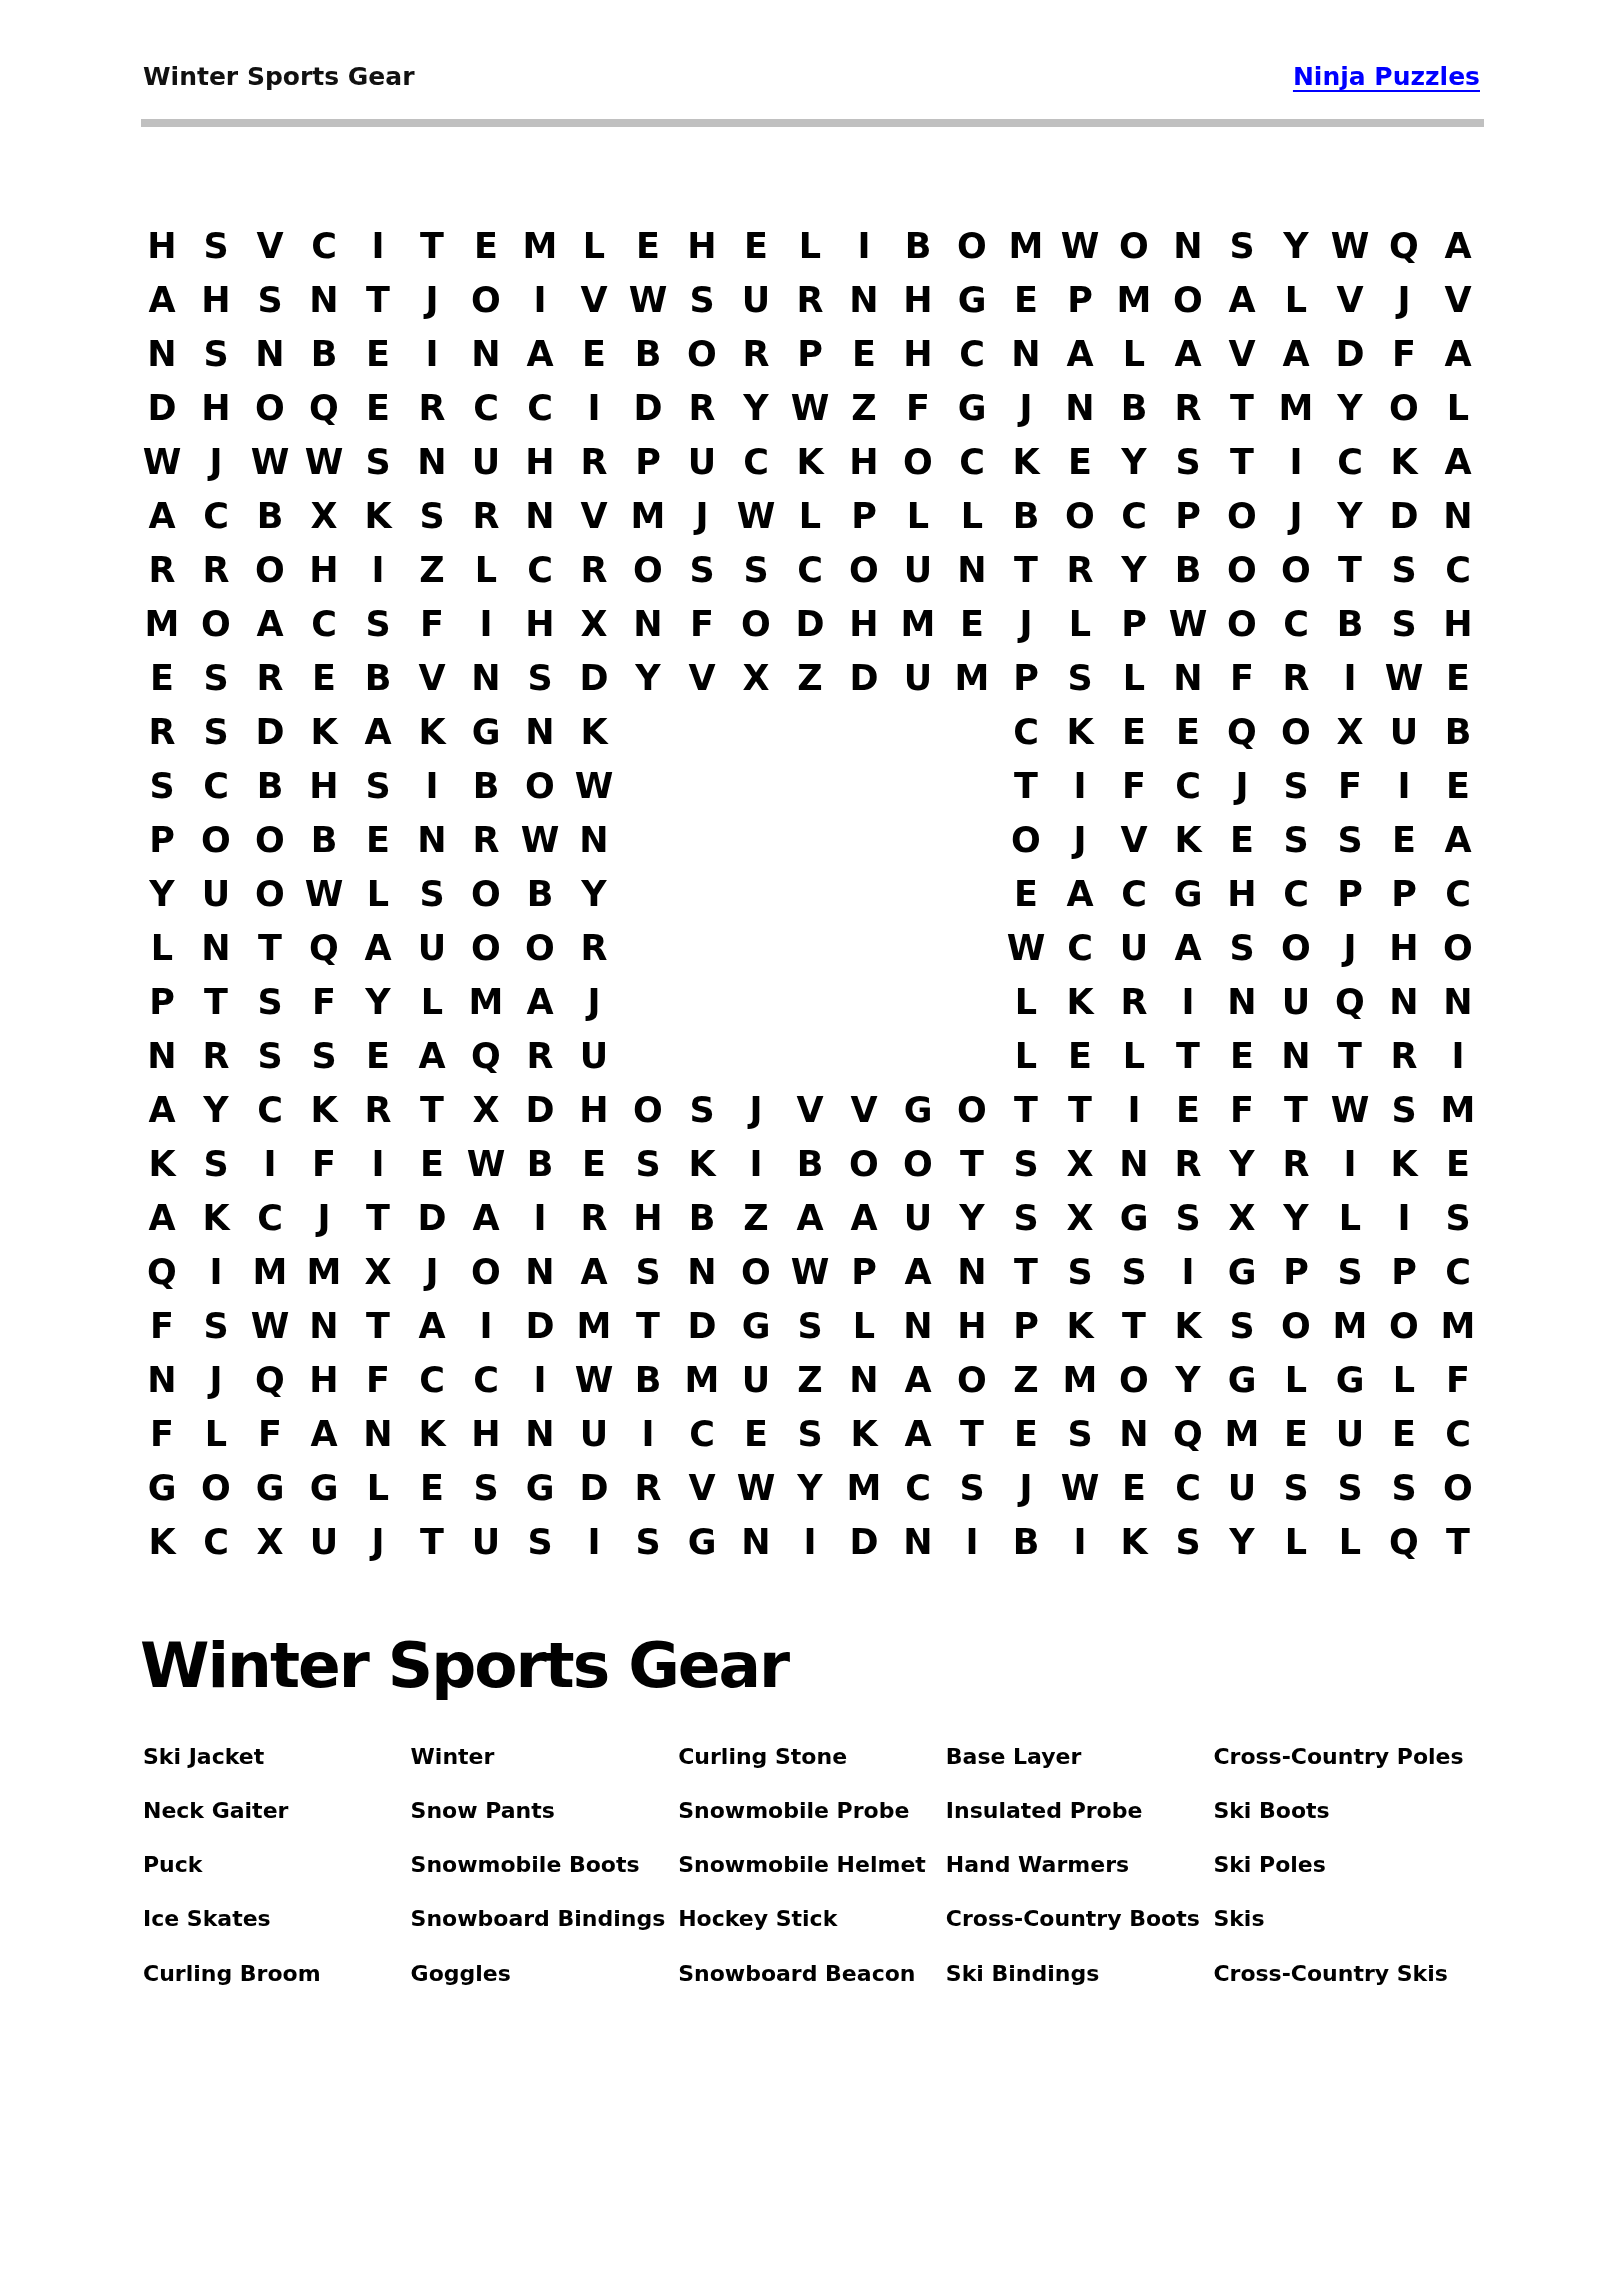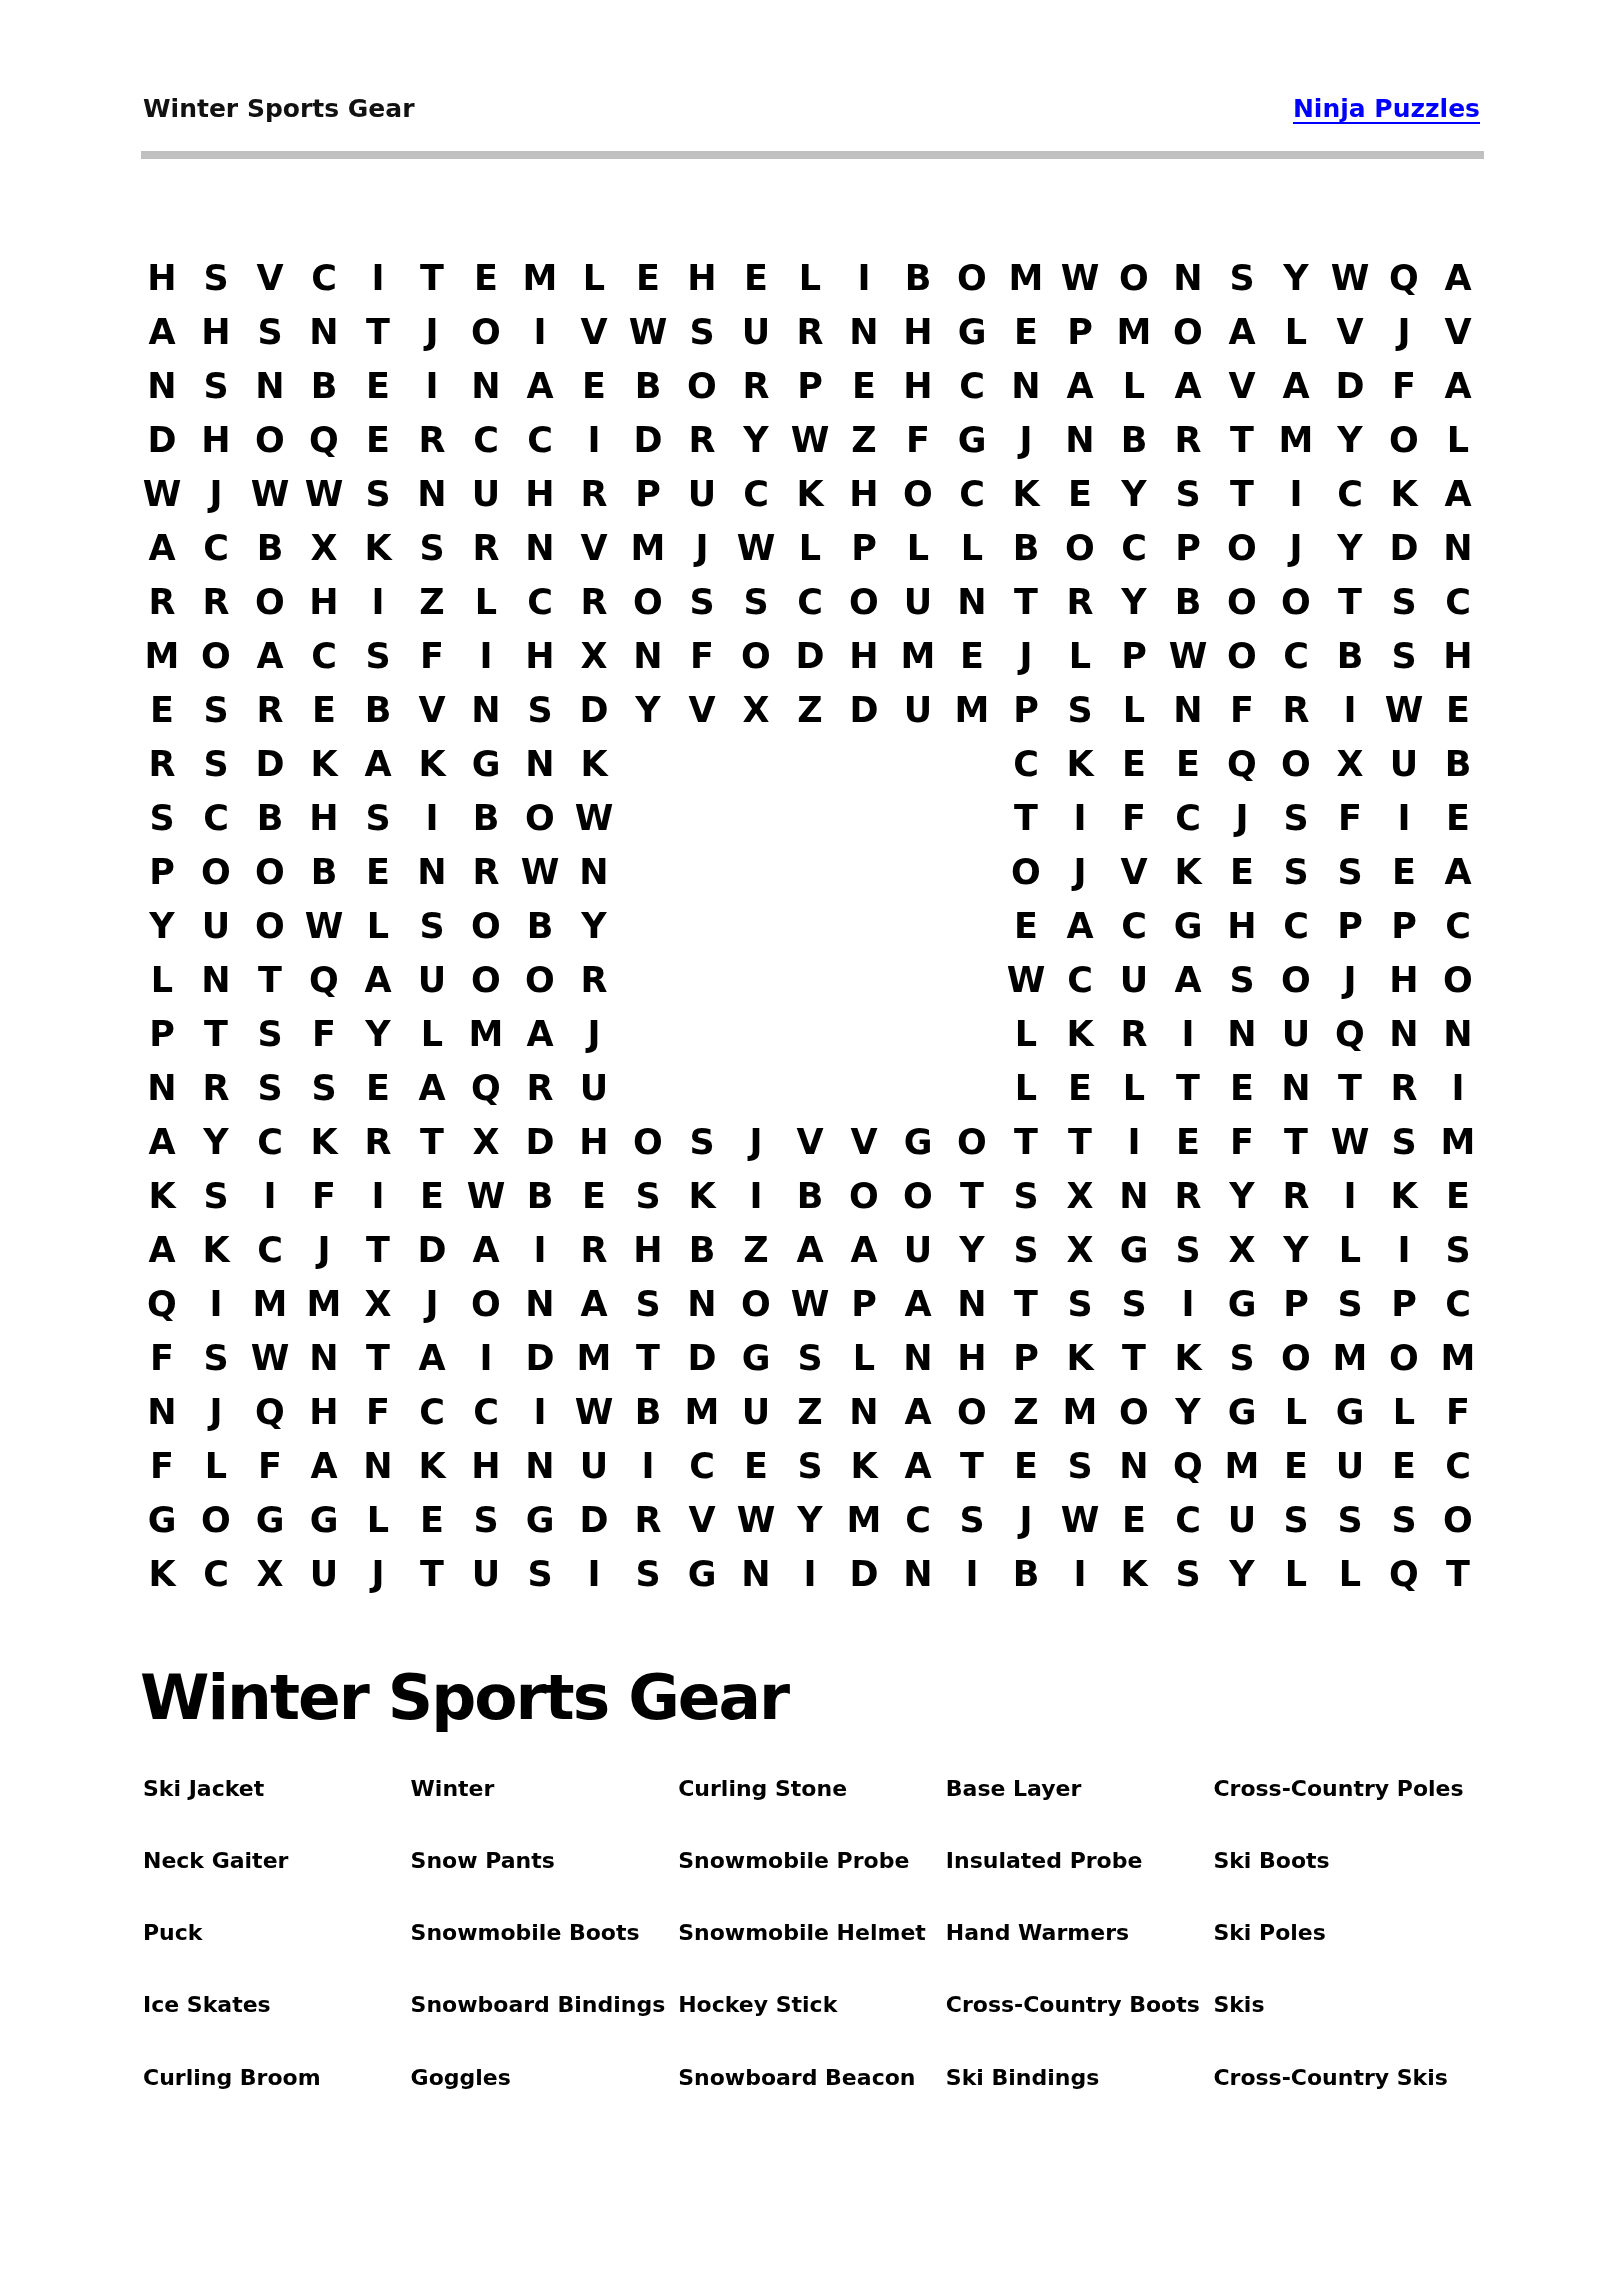--- a/index.html
+++ b/index.html
@@ -27,21 +27,20 @@
     color: #111111;
     letter-spacing: 0px;
   }
   .brand-link {
     font-size: 25px;
     font-weight: bold;
     color: #0000ff;
     text-decoration: underline;
     text-decoration-thickness: 2px;
     text-underline-offset: 4.6px;
-    margin-top: 32px;
   }
   .rule {
     margin: 27.5px 0 0 141px;
     width: 1343px;
     height: 8.5px;
     background: #c0c0c0;
   }
   
   .wordsearch {
     margin: 92px 0 0 135px;
@@ -66,21 +65,21 @@
     letter-spacing: -2px;
     color: #000000;
   }
   
   .word-list {
     margin: 31px 143px 0 143px;
     width: 1338px;
     display: grid;
     grid-template-columns: repeat(5, 1fr);
     align-items: center;
-    row-gap: 24px;
+    row-gap: 6px;
   }
   .word-item {
     font-size: 22px;
     font-weight: bold;
     line-height: 1.3;
     padding: 9.8px 6.5px 9.8px 0;
     color: #000000;
   }
 </style>
 </head>

